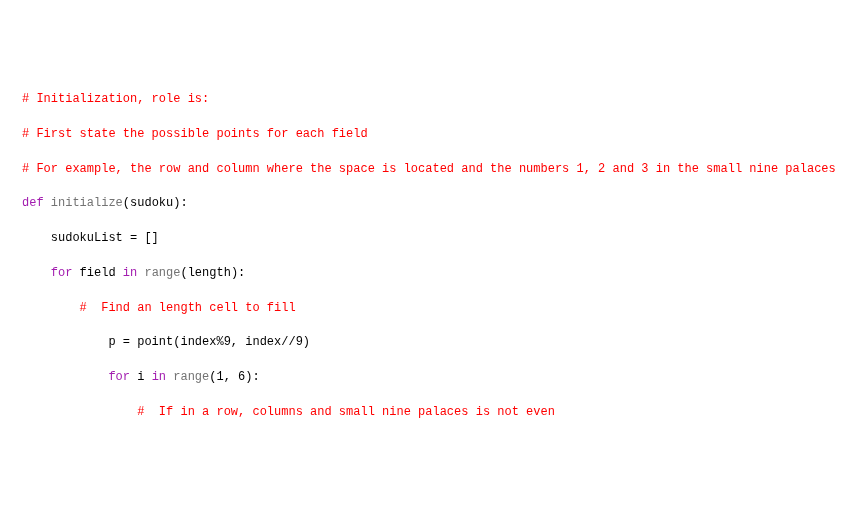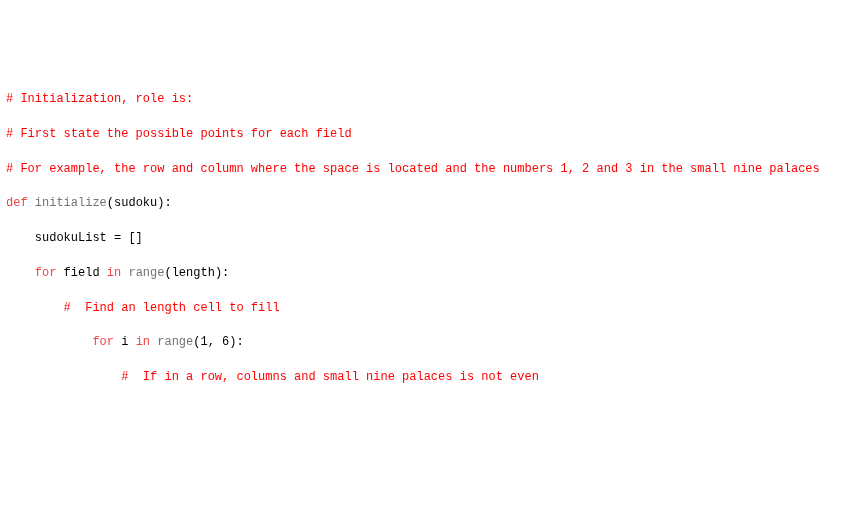--- a/index.html
+++ b/index.html
@@ -5,38 +5,39 @@
   body {
     margin: 0;
     padding: 4px 6px;
     font-family: "Consolas", "Courier New", monospace;
     font-size: 12px;
     line-height: 1.45;
     background: #ffffff;
     color: #000000;
     white-space: pre;
   }
-  .line { display: block; }
+  .line { display: block; margin-left: 16px; }
   .cm { color: #ff0000; }          
-  .kw { color: #ef4444; font-family: Liberation Mono, monospace; }          
+  .kw { color: #a21caf; font-family: Liberation Mono, monospace; }          
   .fn { color: #737373; }
 </style>
 </head>
 <body>
 
 
 
 <div>
 <span class="line"><span class="cm"># Initialization, role is:</span></span>
 <span class="line"><span class="cm"># First state the possible points for each field</span></span>
 <span class="line"><span class="cm"># For example, the row and column where the space is located and the numbers 1, 2 and 3 in the small nine palaces</span></span>
 <span class="line"><span class="kw">def</span><span> </span><span class="fn">initialize</span><span>(sudoku):</span></span>
 <span class="line"><span>    sudokuList = []</span></span>
 <span class="line"><span>    </span><span class="kw">for</span><span> field </span><span class="kw">in</span><span> </span><span class="fn">range</span><span>(length):</span></span>
 <span class="line"><span class="cm">        #  Find an length cell to fill</span></span>
+<span class="line"><span>            p = point(index%9, index//9)</span></span>
 <span class="line"><span>            </span><span class="kw">for</span><span> i </span><span class="kw">in</span><span> </span><span class="fn">range</span><span>(1, 6):</span></span>
 <span class="line"><span class="cm">                #  If in a row, columns and small nine palaces is not even</span></span>
 
 
 
 
 
 
 
 

